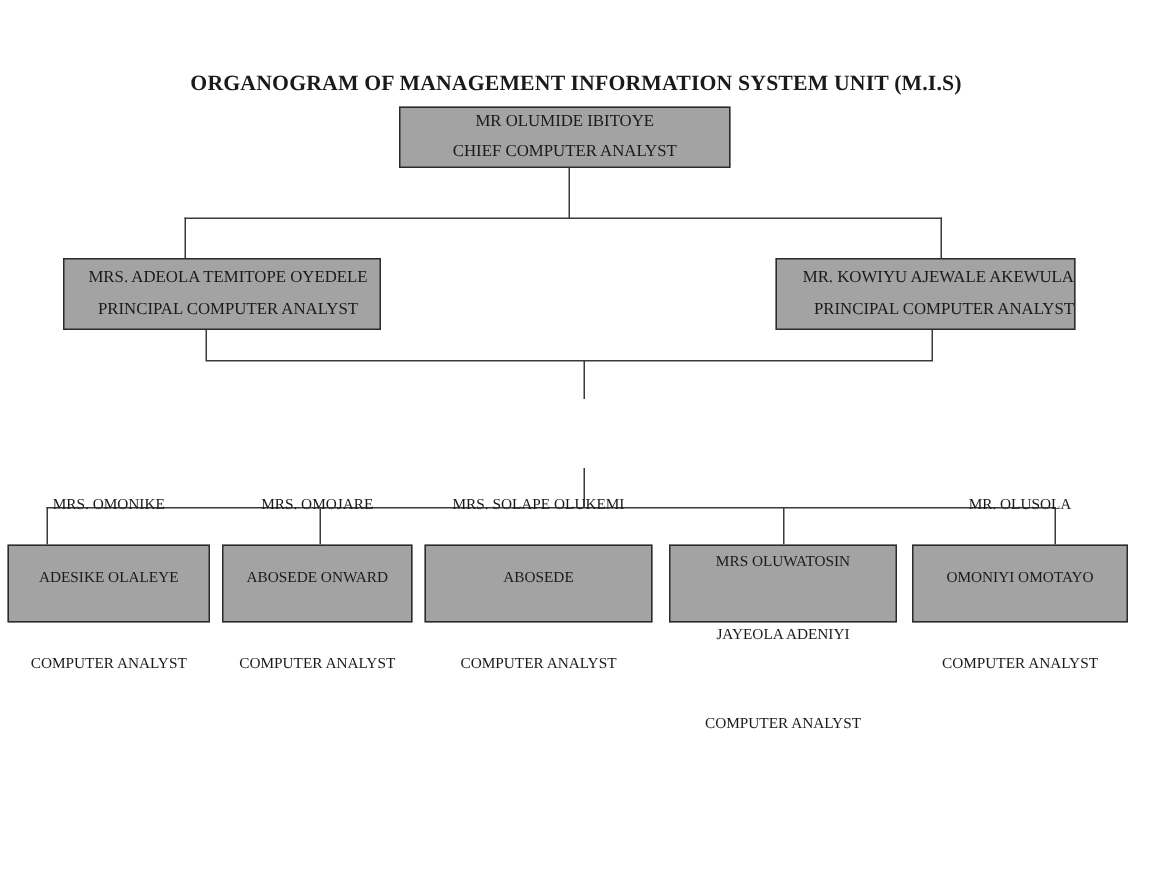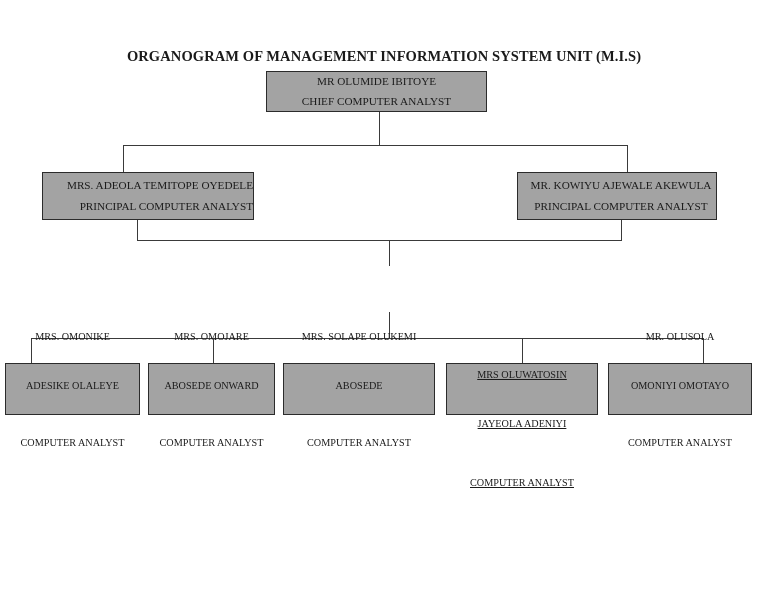--- a/index.html
+++ b/index.html
@@ -59,29 +59,29 @@
     width: 221px; height: 41px;
     font-size: 11.2px;
   }
   #node-ceo .name { margin-bottom: 6px; }
 
   
   #node-pca-left {
     left: 42px; top: 172px;
     width: 212px; height: 48px;
     font-size: 11.2px;
-    align-items: flex-end;
+    align-items: center;
     padding-left: 8px;
   }
   #node-pca-left .name { margin-bottom: 7px; }
   #node-pca-right {
     left: 517px; top: 172px;
     width: 200px; height: 48px;
     font-size: 11.2px;
-    align-items: center;
+    align-items: flex-end;
     padding-left: 8px;
   }
   #node-pca-right .name { margin-bottom: 7px; }
 
   
   #node-peo {
     left: 274px; top: 266px;
     width: 249px; height: 46px;
     font-size: 11.2px;
   }
@@ -100,21 +100,20 @@
   .analyst .role { margin-top: 8px; }
 
   #node-analyst-1 { left: 5px;   width: 135px; }
   #node-analyst-2 { left: 148px; width: 127px; }
   #node-analyst-3 { left: 283px; width: 152px; }
   #node-analyst-4 {
     left: 446px; width: 152px;
     border-width: 1.8px;
     justify-content: flex-start;
     padding-top: 5px;
-    text-decoration: underline;
   }
   #node-analyst-4 .role { margin-top: 10px; }
   #node-analyst-5 { left: 608px; width: 144px; }
 
   
   .edge {
     position: absolute;
     background: #3a3a3a;
     z-index: 1;
   }

